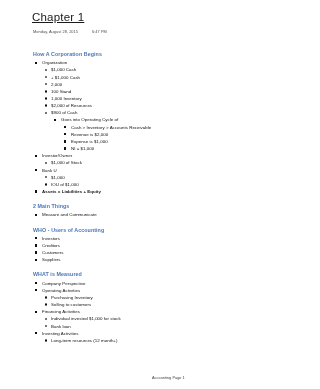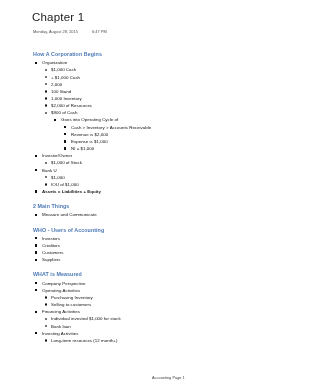--- a/index.html
+++ b/index.html
@@ -24,20 +24,21 @@
   }
   .title {
     position: absolute;
     left: 32px;
     top: 11px;
     font-size: 11.5px;
     font-weight: 400;
     letter-spacing: 0.2px;
     color: #1a1a1a;
     white-space: nowrap;
+    text-decoration: underline;
   }
   .meta {
     position: absolute;
     left: 33px;
     top: 29px;
     font-size: 3.9px;
     color: #4d4d4d;
     white-space: nowrap;
     letter-spacing: 0.05px;
   }

